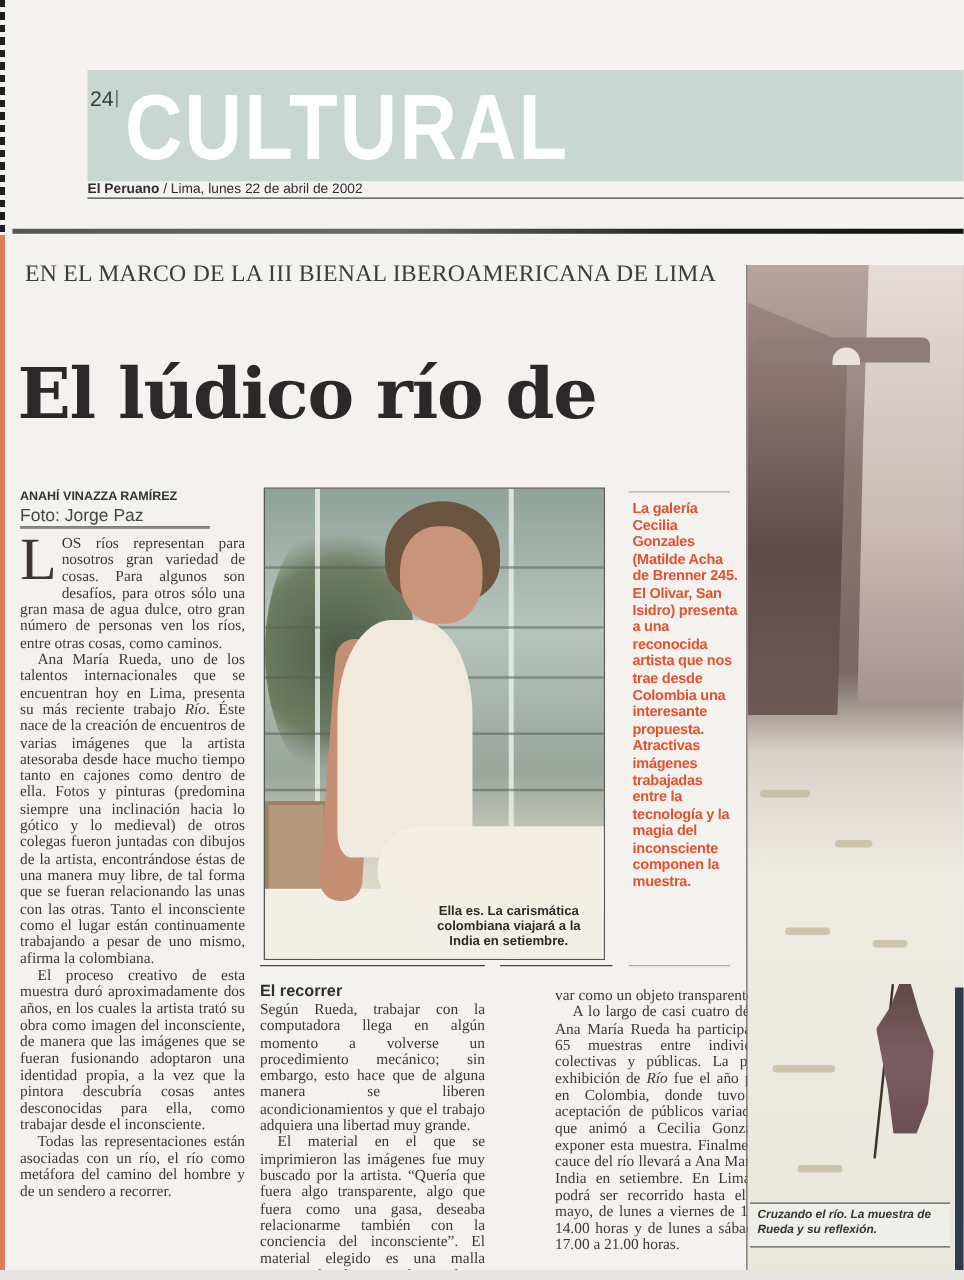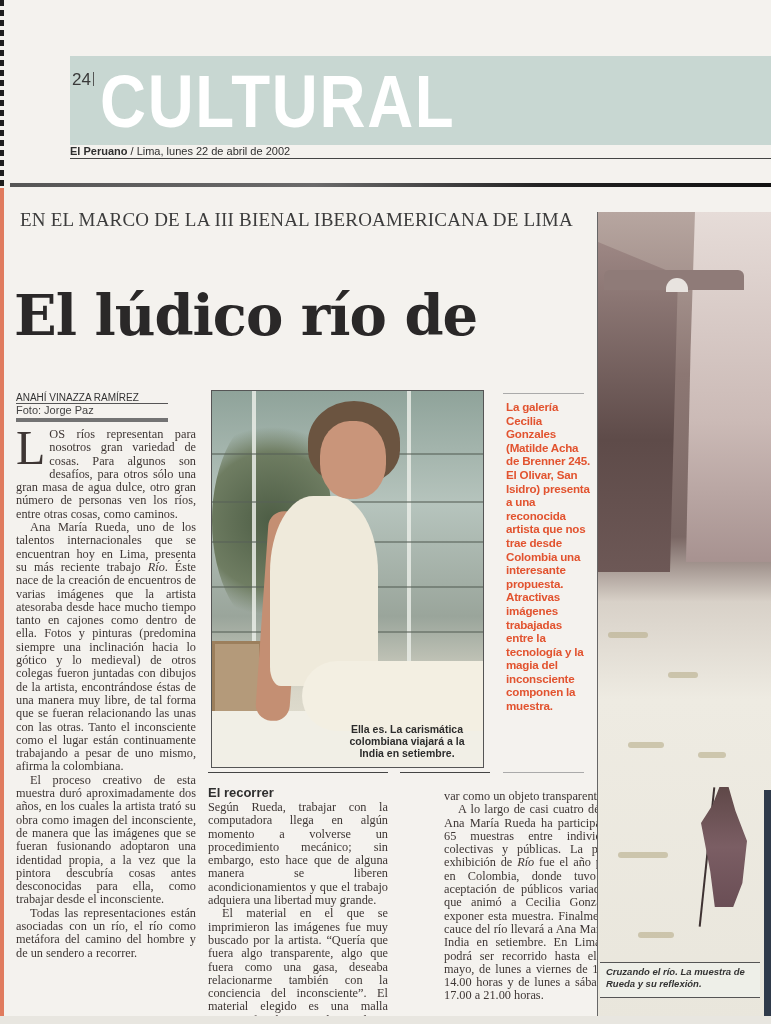--- a/index.html
+++ b/index.html
@@ -54,27 +54,27 @@
     position: absolute; left: 20px; top: 209px; width: 570px;
     font-family: "Liberation Serif", serif; font-size: 19px; color: #3c3c3c; letter-spacing: 0.2px;
   }
   .headline {
     position: absolute; left: 14px; top: 238px; width: 580px;
     font-family: "DejaVu Serif", serif; font-weight: bold;
     font-size: 56px; line-height: 64px; color: #2a2828; letter-spacing: -1px; margin-top: 45px;
   }
   .byline {
     position: absolute; left: 16px; top: 392px; width: 152px;
-    font-family: "Liberation Sans", sans-serif; font-weight: normal; font-size: 10px; color: #333;
-    border-bottom: 1px solid #555; padding-bottom: 0;
+    font-family: "Liberation Sans", sans-serif; font-weight: bold; font-size: 10px; color: #333;
+    border-bottom: 1px solid #555; padding-bottom: 18px;
   }
   .photo-credit {
     position: absolute; left: 16px; top: 404px; width: 152px;
-    font-family: "Liberation Sans", sans-serif; font-size: 11px; color: #444;
-    border-bottom: 4px solid #737373; padding-bottom: 2px;
+    font-family: "Liberation Sans", sans-serif; font-size: 14px; color: #444;
+    border-bottom: 1px solid #737373; padding-bottom: 2px;
   }
 
   
   .col {
     position: absolute; font-family: "Liberation Serif", serif;
     font-size: 12.3px; line-height: 13.3px; color: #3e3634;
     text-align: justify; hyphens: auto;
   }
   .col p { text-indent: 14px; }
   .col p.first { text-indent: 0; }

